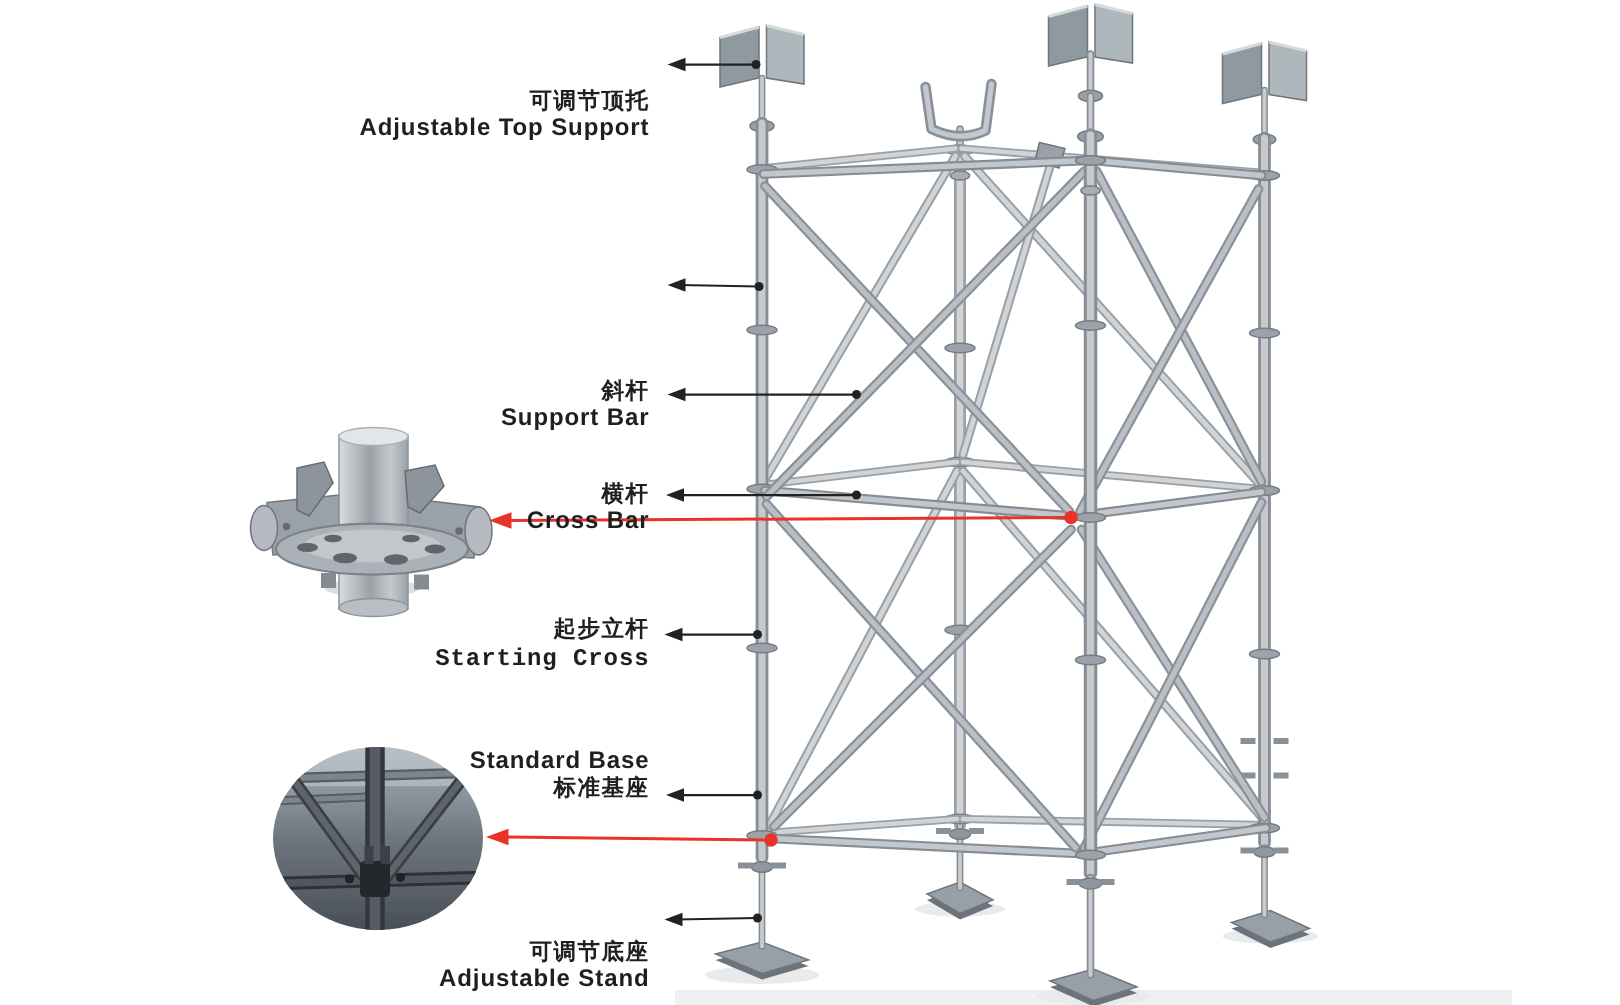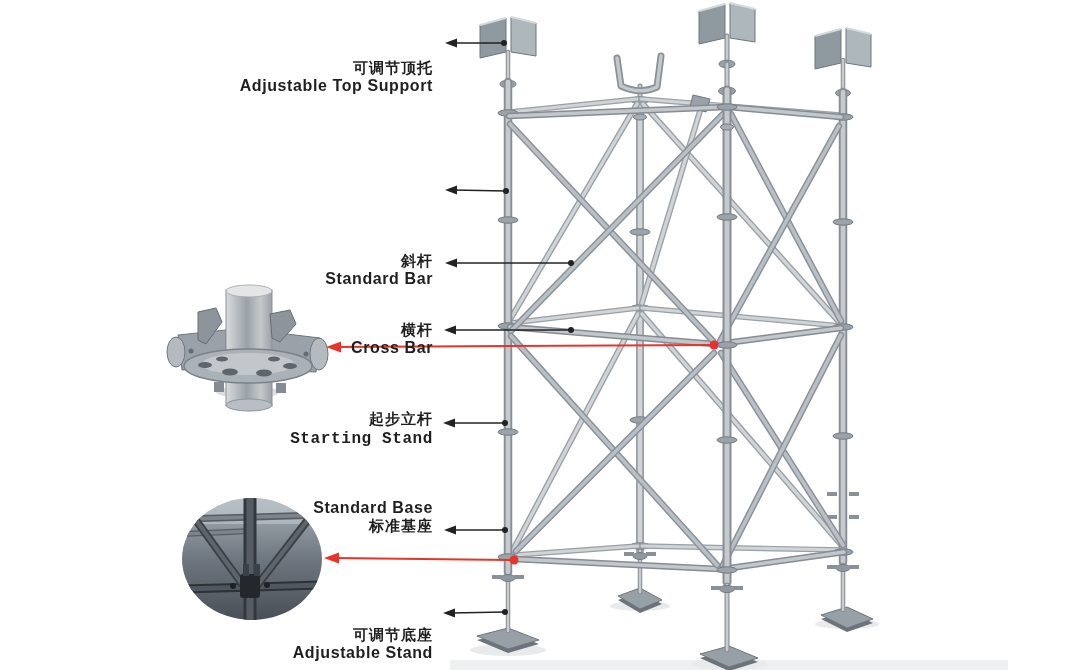--- a/index.html
+++ b/index.html
@@ -281,29 +281,29 @@
         <circle cx="514" cy="560" r="4.5" fill="#e8332a"></circle>
       </g>
   </svg>
 
   <div class="label lab-top">
     <span class="zh">可调节顶托</span>
     <span class="en">Adjustable Top Support</span>
   </div>
   <div class="label lab-diag">
     <span class="zh">斜杆</span>
-    <span class="en">Standard Bar</span>
+    <span class="en">Support Bar</span>
   </div>
   <div class="label lab-cross">
     <span class="zh">横杆</span>
     <span class="en">Cross Bar</span>
   </div>
   <div class="label lab-start">
     <span class="zh">起步立杆</span>
-    <span class="en">Starting Stand</span>
+    <span class="en">Starting Cross</span>
   </div>
   <div class="label lab-stdbase">
     <span class="en">Standard Base</span>
     <span class="zh">标准基座</span>
   </div>
   <div class="label lab-adjbase">
     <span class="zh">可调节底座</span>
     <span class="en">Adjustable Stand</span>
   </div>
 </div>

